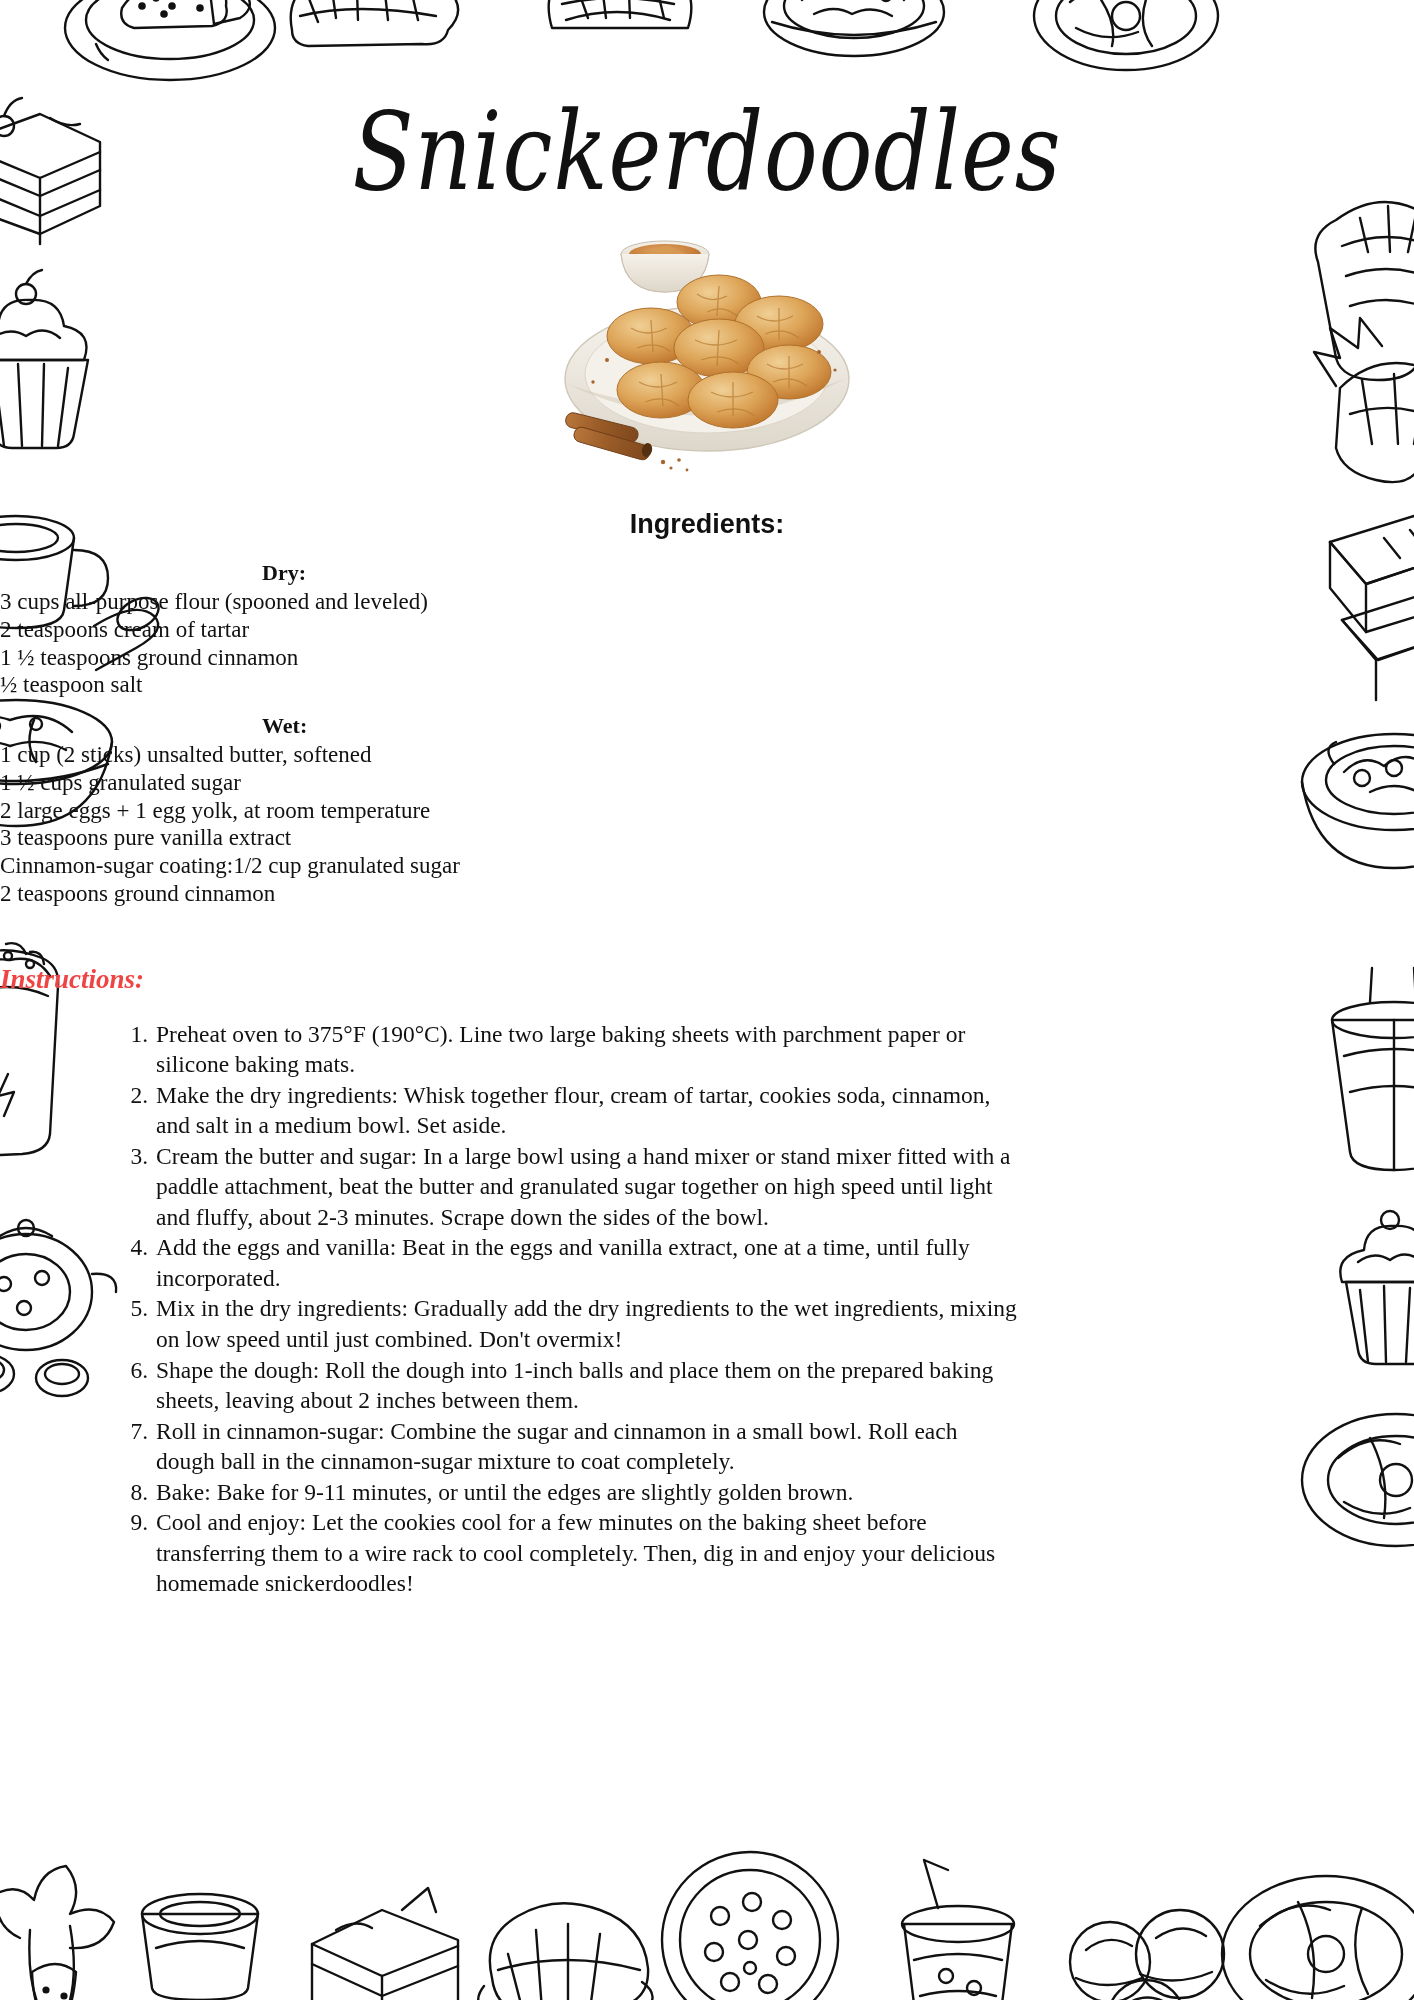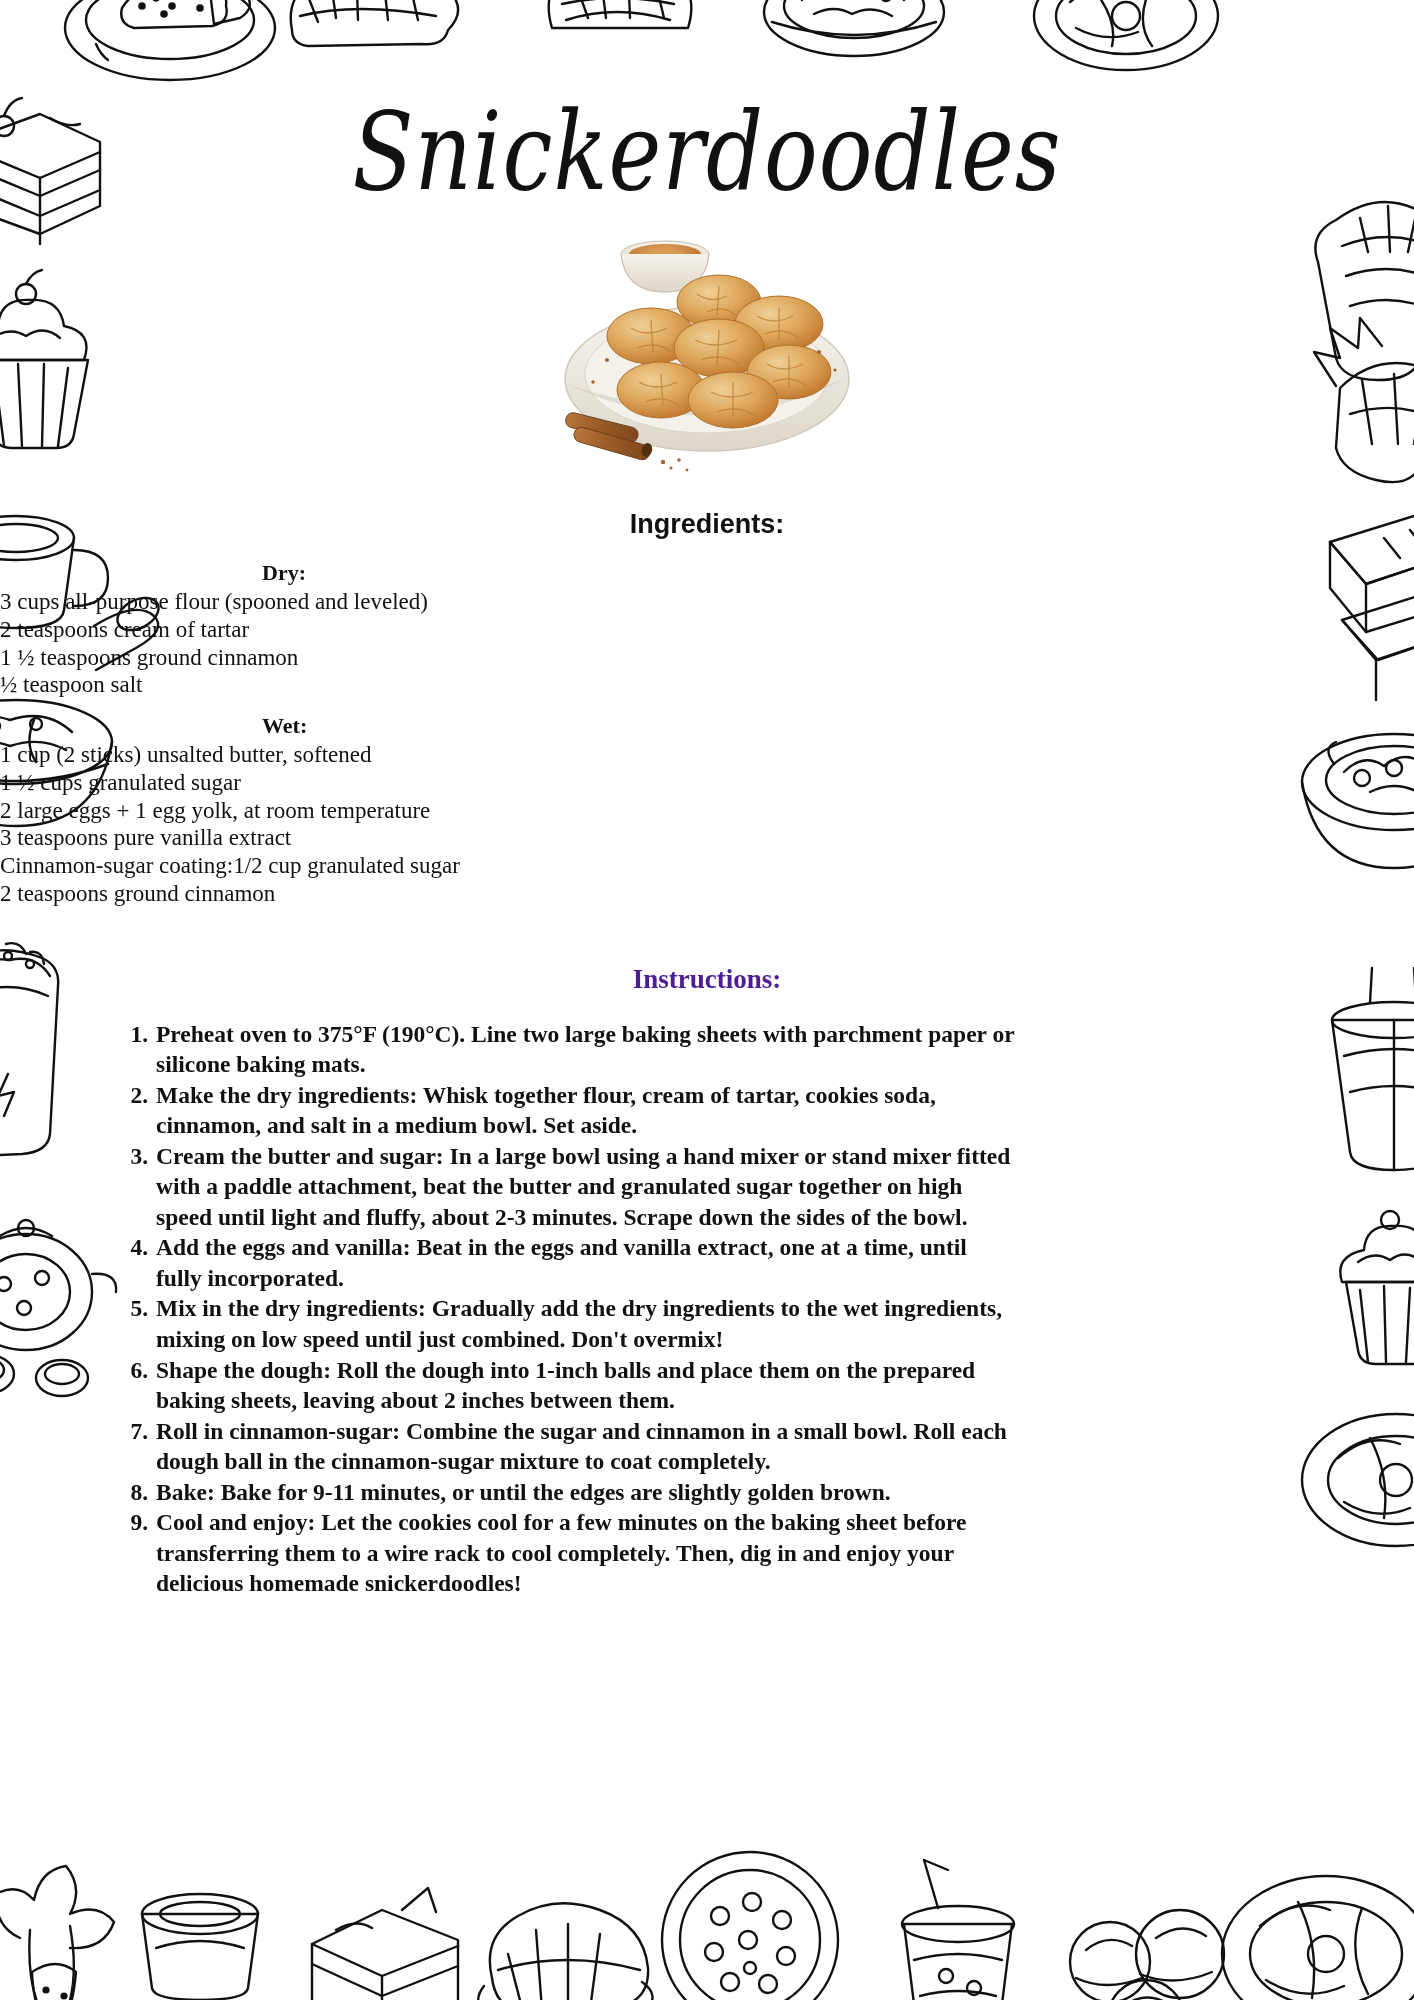--- a/index.html
+++ b/index.html
@@ -84,42 +84,41 @@
     font-size: 23px;
     line-height: 1.12;
     color: #111;
     font-family: "Liberation Serif", serif;
     width: 1120px;
     margin-left: 0;
   }
   .ing-list li { padding: 1px 0; }
 
   .instructions-heading {
-    text-align: center;
     font-family: "Liberation Serif", serif;
     font-weight: 700;
     font-size: 27px;
-    color: #4c1d95;
+    color: #ef4444;
     margin-top: 56px;
+    font-style: italic;
   }
 
   ol.steps {
     margin: 24px 0 0 128px;
     width: 890px;
     font-size: 23.5px;
     line-height: 1.30;
     color: #111;
     font-family: "Liberation Serif", serif;
     list-style-position: outside;
     padding-left: 26px;
   }
   ol.steps li {
     padding-left: 2px;
     margin-bottom: 0px;
-    font-weight: bold;
   }
   ol.steps li::marker {
     font-size: 23.5px;
   }
 
 </style>
 </head>
 <body>
 
 <div class="border-layer">

